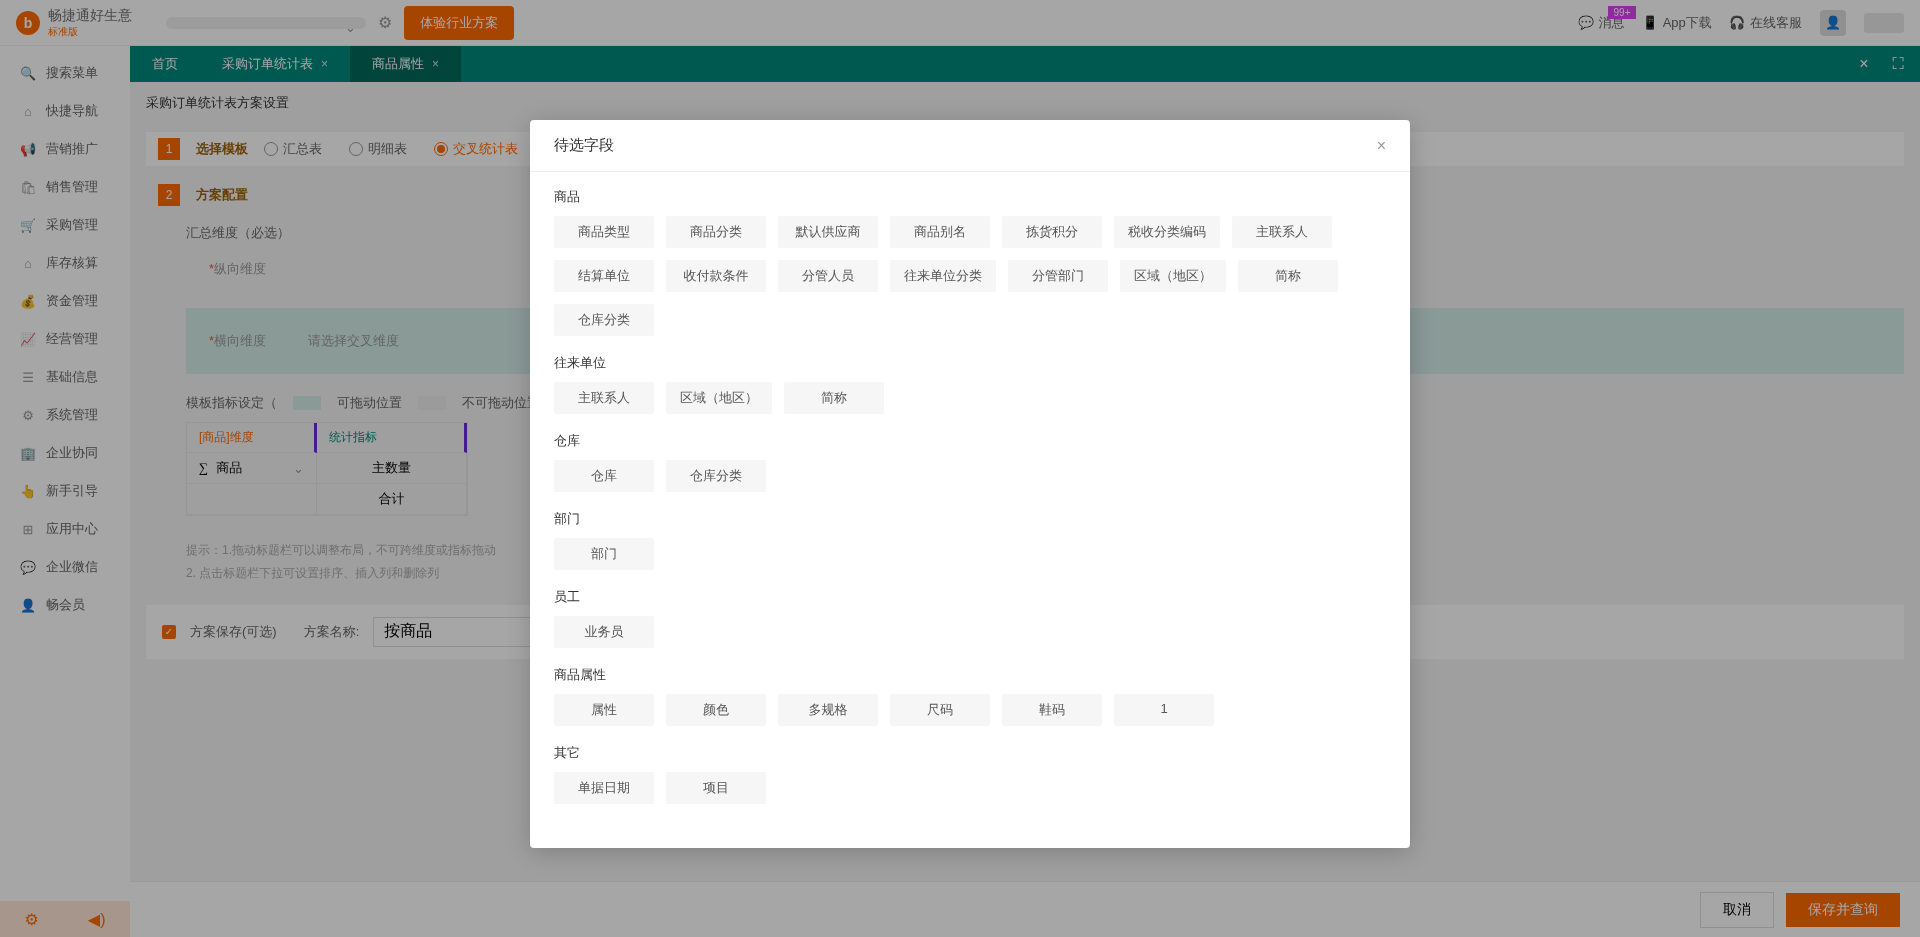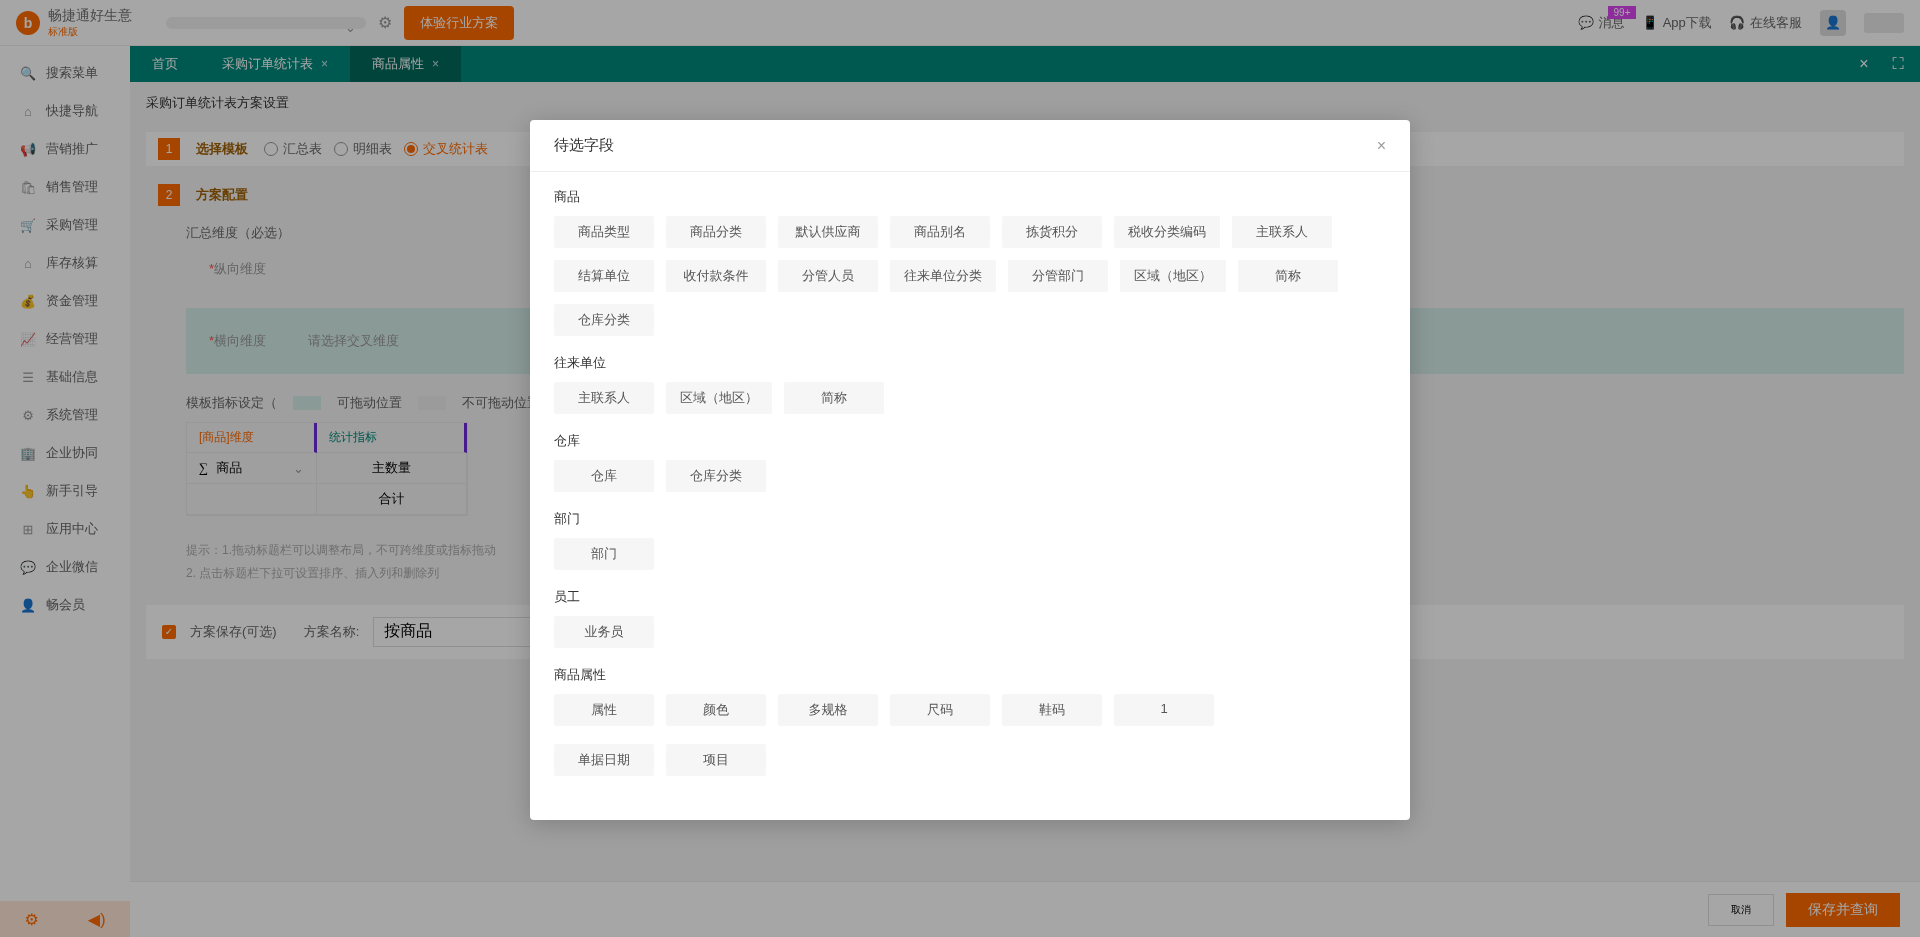--- a/index.html
+++ b/index.html
@@ -37,21 +37,21 @@
 .tab.active { background: #00695c; }
 .tab .close { font-size: 12px; opacity: 0.8; }
 .tab-bar-right { margin-left: auto; display: flex; align-items: center; gap: 10px; padding-right: 10px; color: #fff; }
 .tab-icon-btn { width: 24px; height: 24px; display: flex; align-items: center; justify-content: center; cursor: pointer; }
 
 .breadcrumb { padding: 12px 16px 8px; font-size: 13px; color: #333; }
 .content { padding: 0 16px; flex: 1; overflow: auto; }
 .section-row { display: flex; align-items: center; gap: 16px; margin: 12px 0; font-size: 13px; padding: 6px 12px; }
 .step-num { width: 22px; height: 22px; background: #ff6a00; color: #fff; display: flex; align-items: center; justify-content: center; font-size: 12px; }
 .step-label { color: #a16207; font-weight: bold; }
-.radio-group { display: flex; gap: 12px; align-items: flex-end; }
+.radio-group { display: flex; gap: 27px; align-items: flex-end; }
 .radio { display: flex; align-items: center; gap: 5px; color: #666; }
 .radio.selected { color: #ff6a00; }
 .radio-circle { width: 14px; height: 14px; border: 1px solid #999; border-radius: 50%; display: inline-block; position: relative; }
 .radio.selected .radio-circle { border-color: #ff6a00; }
 .radio.selected .radio-circle::after { content: ""; width: 8px; height: 8px; background: #ff6a00; border-radius: 50%; position: absolute; top: 2px; left: 2px; }
 
 .config-area { margin-left: 40px; }
 .config-label { font-size: 13px; color: #666; margin-bottom: 8px; }
 .dim-row { display: flex; align-items: center; gap: 30px; margin-bottom: 20px; padding: 10px 0; }
 .dim-label { color: #999; font-size: 13px; width: 80px; text-align: right; }
@@ -80,21 +80,21 @@
 .sigma { font-family: serif; }
 .caret { color: #999; margin-left: auto; }
 
 .hints { margin: 20px 0 20px 40px; font-size: 12px; color: #aaa; line-height: 1.9; }
 
 .save-row { display: flex; align-items: center; gap: 14px; padding: 12px 16px; font-size: 13px; color: #666; background: #fff; margin-top: 10px; }
 .checkbox { width: 14px; height: 14px; background: #ff6a00; border-radius: 2px; display: inline-flex; align-items: center; justify-content: center; color: #fff; font-size: 10px; }
 .save-input { border: 1px solid #ddd; padding: 5px 10px; font-size: 16px; width: 180px; }
 
 .footer-bar { height: 56px; background: #fff; border-top: 1px solid #eee; display: flex; align-items: center; justify-content: flex-end; gap: 12px; padding: 0 20px; }
-.btn-plain { border: 1px solid #ddd; background: #fff; padding: 8px 22px; font-size: 10px; cursor: pointer; }
+.btn-plain { border: 1px solid #ddd; background: #fff; padding: 8px 22px; font-size: 14px; cursor: pointer; }
 .btn-primary { border: none; background: #ff6a00; color: #fff; padding: 8px 22px; font-size: 14px; cursor: pointer; }
 
 
 .overlay { position: absolute; inset: 0; background: rgba(0,0,0,0.35); z-index: 100; }
 .modal { position: absolute; left: 530px; top: 120px; width: 880px; background: #fff; border-radius: 4px; z-index: 101; box-shadow: 0 4px 24px rgba(0,0,0,0.2); }
 .modal-header { display: flex; align-items: center; justify-content: space-between; padding: 16px 24px; border-bottom: 1px solid #eee; }
 .modal-title { font-size: 15px; color: #333; }
 .modal-close { font-size: 16px; color: #999; cursor: pointer; }
 .modal-body { padding: 16px 24px 26px; max-height: 680px; overflow: auto; }
 .field-group { margin-bottom: 18px; }
@@ -372,19 +372,20 @@
         <div class="field-tags">
           <div class="field-tag">属性</div>
           <div class="field-tag">颜色</div>
           <div class="field-tag">多规格</div>
           <div class="field-tag">尺码</div>
           <div class="field-tag">鞋码</div>
           <div class="field-tag">1</div>
         </div>
       </div>
       <div class="field-group">
+        <div class="group-title">其它</div>
         <div class="field-tags">
           <div class="field-tag">单据日期</div>
           <div class="field-tag">项目</div>
         </div>
       </div>
     </div>
 </div>
 
 </body></html>

